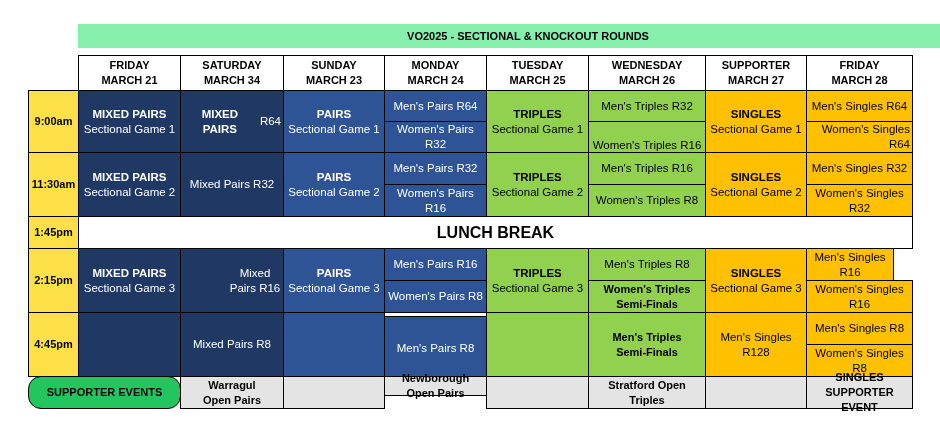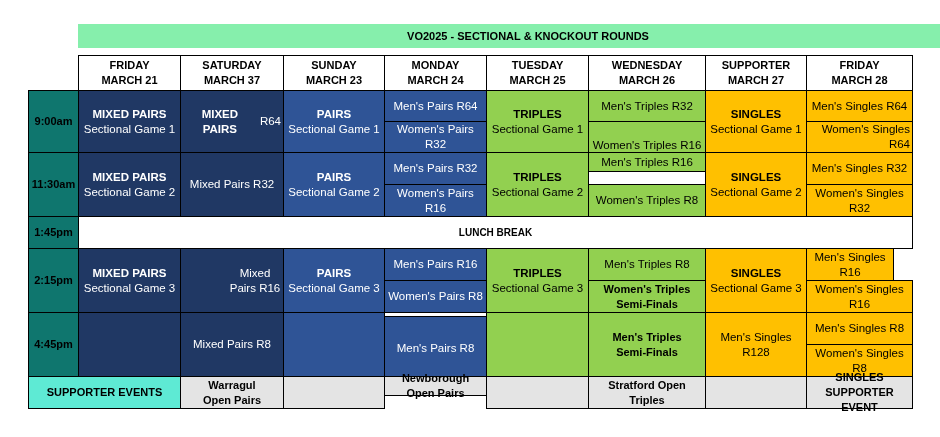--- a/index.html
+++ b/index.html
@@ -5,42 +5,42 @@
   html, body { margin:0; padding:0; background:#ffffff; }
   body { width:940px; height:437px; position:relative; overflow:hidden;
          font-family:"Liberation Sans", "DejaVu Sans", sans-serif; color:#000; }
   .title { position:absolute; left:78px; top:24px; width:900px; height:24px;
            background:#86efac; font-weight:bold; font-size:11px;
            display:flex; align-items:center; justify-content:center; }
   .cell { position:absolute; box-sizing:border-box; border:1px solid #000;
           display:flex; flex-direction:column; align-items:center; justify-content:center;
           text-align:center; font-size:11.5px; line-height:15px; padding:0 2px; }
   .hdr { background:#fff; font-weight:bold; font-size:11px; line-height:15px; }
-  .time { background:#0f766e; font-weight:bold; font-size:11px; }
+  .time { background:#fde047; font-weight:bold; font-size:11px; }
   .mp { background:#203864; color:#fff; }
   .pr { background:#2f5496; color:#fff; }
   .tr { background:#92d050; color:#000; }
   .sg { background:#ffc000; color:#000; }
   .grey { background:#e4e4e4; font-weight:bold; font-size:11px; line-height:15px; }
-  .white { background:#5eead4; font-weight:bold; font-size:11px; }
+  .white { background:#22c55e; font-weight:bold; font-size:11px;border-radius:13px; }
   .b { font-weight:bold; }
-  .lunch { background:#fff; font-weight:bold; font-size:10px; }
+  .lunch { background:#fff; font-weight:bold; font-size:16px; }
 </style>
 </head>
 <body>
 
 <div class="title">VO2025 - SECTIONAL &amp; KNOCKOUT ROUNDS</div>
 
 <div class="cell hdr" style="left:78px;top:55px;width:103px;height:36px;">
     <span>FRIDAY</span>
     <span>MARCH 21</span>
   </div>
 <div class="cell hdr" style="left:180px;top:55px;width:104px;height:36px;">
     <span>SATURDAY</span>
-    <span>MARCH 37</span>
+    <span>MARCH 34</span>
   </div>
 <div class="cell hdr" style="left:283px;top:55px;width:102px;height:36px;">
     <span>SUNDAY</span>
     <span>MARCH 23</span>
   </div>
 <div class="cell hdr" style="left:384px;top:55px;width:103px;height:36px;">
     <span>MONDAY</span>
     <span>MARCH 24</span>
   </div>
 <div class="cell hdr" style="left:486px;top:55px;width:103px;height:36px;">
@@ -98,21 +98,21 @@
 <div class="cell pr" style="left:283px;top:152px;width:102px;height:65px;">
     <span class="b">PAIRS</span>
     <span>Sectional Game 2</span>
   </div>
 <div class="cell pr" style="left:384px;top:152px;width:103px;height:33px;">Men's Pairs R32</div>
 <div class="cell pr" style="left:384px;top:184px;width:103px;height:33px;">Women's Pairs R16</div>
 <div class="cell tr" style="left:486px;top:152px;width:103px;height:65px;">
     <span class="b">TRIPLES</span>
     <span>Sectional Game 2</span>
   </div>
-<div class="cell tr" style="left:588px;top:152px;width:118px;height:20px;text-align:right;">Men's Triples R16</div>
+<div class="cell tr" style="left:588px;top:152px;width:118px;height:33px;text-align:right;">Men's Triples R16</div>
 <div class="cell tr" style="left:588px;top:184px;width:118px;height:33px;">Women's Triples R8</div>
 <div class="cell sg" style="left:705px;top:152px;width:102px;height:65px;">
     <span class="b">SINGLES</span>
     <span>Sectional Game 2</span>
   </div>
 <div class="cell sg" style="left:806px;top:152px;width:107px;height:33px;">Men's Singles R32</div>
 <div class="cell sg" style="left:806px;top:184px;width:107px;height:33px;">Women's Singles R32</div>
 
 <div class="cell lunch" style="left:78px;top:216px;width:835px;height:33px;">LUNCH BREAK</div>
 

